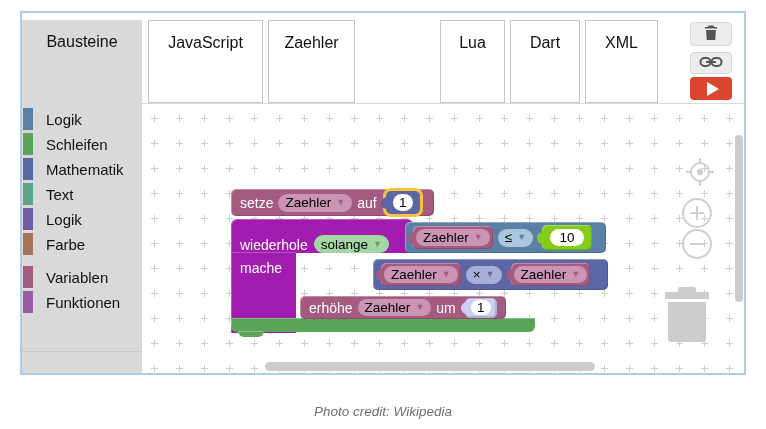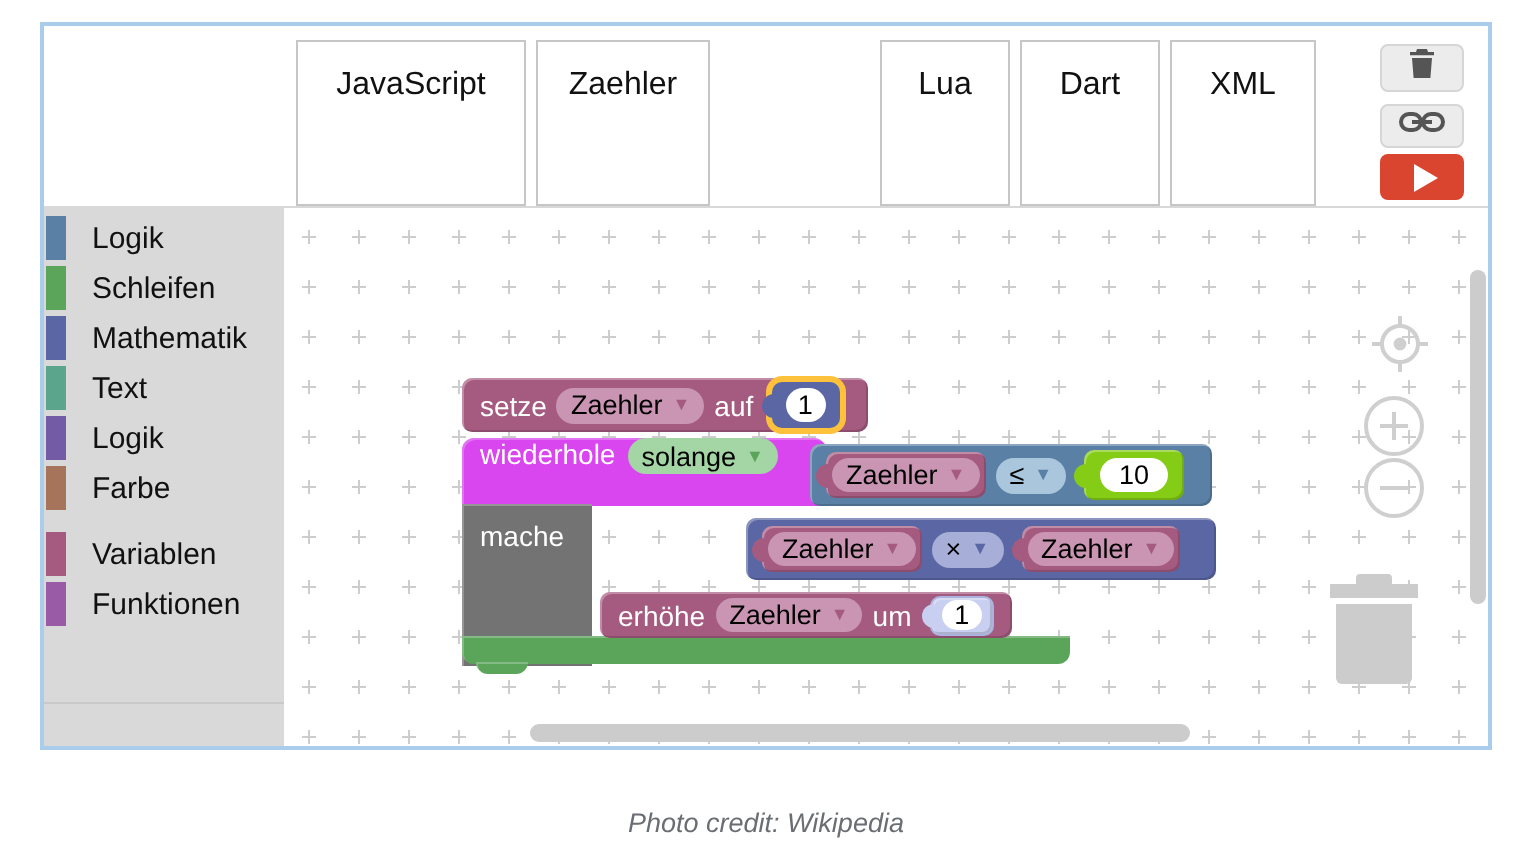--- a/index.html
+++ b/index.html
@@ -69,20 +69,21 @@
   .scrollbar { position:absolute; background:#ccc; border-radius:5px; cursor:pointer; }
 
   #caption { position:absolute; left:0; top:404px; width:766px; text-align:center;
     font-size:13.5px; font-style:italic; color:#6a6e73; }
 </style>
 </head>
 <body>
 
 <div id="widget">
 
+  <div class="tab selected" style="left:0; width:120px;">Bausteine</div>
   <div class="tab" style="left:126px; width:115px;">JavaScript</div>
   <div class="tab" style="left:246px; width:87px;">Zaehler</div>
   <div class="tab" style="left:418px; width:65px;">Lua</div>
   <div class="tab" style="left:488px; width:70px;">Dart</div>
   <div class="tab" style="left:563px; width:73px;">XML</div>
 
   <div class="icon-btn" style="top:9px; height:24px;">
     <span>
       <svg width="14" height="15" viewBox="0 0 14 15">
           <path fill="#555" d="M4.5 0.5 L9.5 0.5 L10 2 L13 2 L13 3.6 L1 3.6 L1 2 L4 2 Z M2 5 L12 5 L11.2 15 L2.8 15 Z"></path>
@@ -399,28 +400,28 @@
         <div class="gcross" style="left: 584px; top: 86px;"></div>
         <div class="gcross" style="left: 584px; top: 111px;"></div>
         <div class="gcross" style="left: 584px; top: 136px;"></div>
         <div class="gcross" style="left: 584px; top: 161px;"></div>
         <div class="gcross" style="left: 584px; top: 186px;"></div>
         <div class="gcross" style="left: 584px; top: 211px;"></div>
         <div class="gcross" style="left: 584px; top: 236px;"></div>
         <div class="gcross" style="left: 584px; top: 261px;"></div>
       </div>
 
-    <div class="gpart" style="left: 89px; top: 115px; width: 182px; height: 34px; border-radius: 6px 6px 0px 0px; display: flex; align-items: flex-start; gap: 6px; padding: 0px 9px; color: rgb(255, 255, 255); background-color: #d946ef;">
+    <div class="gpart" style="left: 89px; top: 115px; width: 182px; height: 34px; border-radius: 6px 6px 0px 0px; display: flex; align-items: flex-end; gap: 6px; padding: 0px 9px; color: rgb(255, 255, 255); background-color: #a21caf;">
       <span class="blabel" style="font-size:14px;">wiederhole</span>
       <span class="field" style="background-color: rgb(164, 213, 164);">
         <span>solange</span>
         <span class="dd" style="color:#5ba55b;">▼</span>
       </span>
     </div>
-    <div class="gpart" style="left: 89px; top: 148px; width: 65px; height: 81px; background-color: #737373;">
+    <div class="gpart" style="left: 89px; top: 148px; width: 65px; height: 81px; background-color: #a21caf;">
       <span class="blabel" style="position:absolute; left:9px; top:8px; color:#fff; font-size:14px;">mache</span>
     </div>
     <div class="gpart" style="left: 89px; top: 214px; width: 304px; height: 14px; border-radius: 0px 0px 6px 6px; background-color: rgb(91, 165, 91);"></div>
     <div class="gpart" style="left: 96px; top: 227px; width: 26px; height: 6px; border-radius: 0px 0px 6px 6px; background-color: rgb(91, 165, 91);"></div>
 
     <div class="block" style="left: 89px; top: 85px; width: 203px; height: 27px; background-color: rgb(165, 91, 128);">
       <span class="blabel">setze</span>
       <span class="field" style="background-color: rgb(201, 149, 179);">
         <span>Zaehler</span>
         <span class="dd" style="color:#a55b80;">▼</span>

